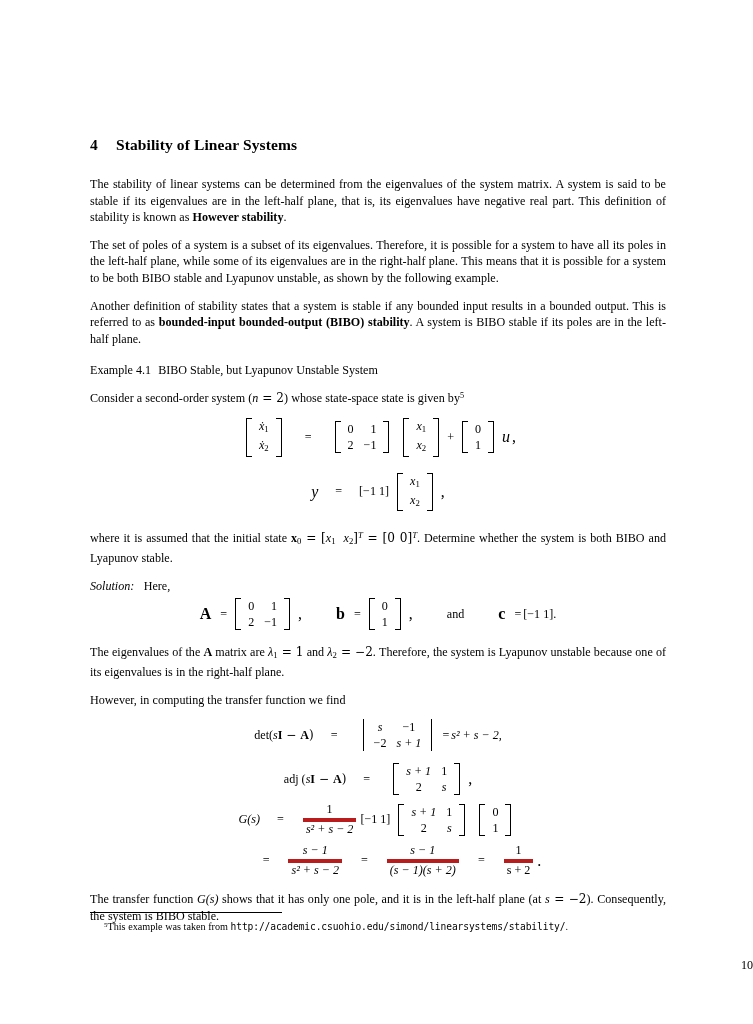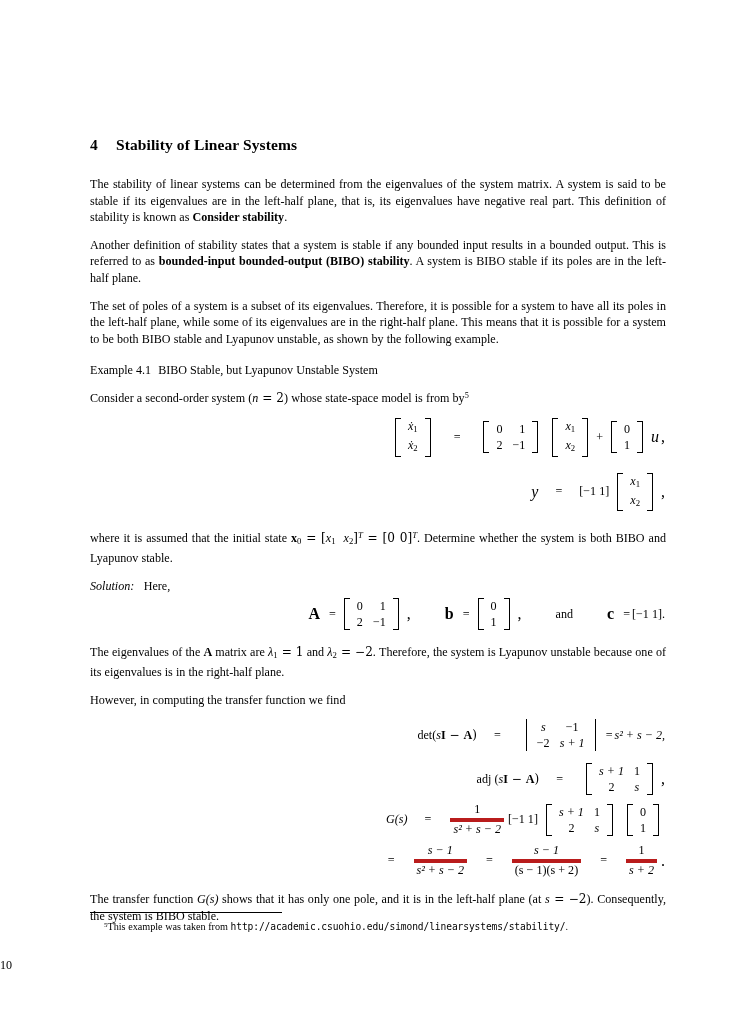--- a/index.html
+++ b/index.html
@@ -73,21 +73,21 @@
   sup.sp { font-size: 0.72em; vertical-align: 0.48em; font-style: italic; }
   sup.fnmark { font-size: 0.68em; vertical-align: 0.5em; }
 
   .eqblock {
     text-align: center;
     margin: 11px 0 4px 0;
   }
   .eqrow {
     display: flex;
     align-items: center;
-    justify-content: flex-end;
+    justify-content: center;
     margin: 2px 0;
   }
   .eqrow > * { margin: 0 1px; }
   .eqgap { width: 13px; display: inline-block; }
   .eqgap-lg { width: 30px; display: inline-block; }
 
   
   .mat {
     display: inline-flex;
     align-items: center;
@@ -162,51 +162,51 @@
   .mono {
     font-family: "DejaVu Sans Mono", "Liberation Mono", monospace;
     font-size: 9.6px;
     letter-spacing: -0.1px;
   }
   .pagenum {
     position: absolute;
     left: 0;
     top: 958px;
     width: 753px;
-    text-align: left;
+    text-align: right;
     font-size: 12.1px;
   }
 </style>
 </head>
 <body>
 
 <div class="page">
 
   <div class="content">
 
     <h1 class="section-title">
       <span class="num">4</span><span>Stability of Linear Systems</span>
     </h1>
 
     <p class="body-par">
-      <span>The stability of linear systems can be determined from the eigenvalues of the system matrix. A system is said to be stable if its eigenvalues are in the left-half plane, that is, its eigenvalues have negative real part. This definition of stability is known as </span><b class="bold">Consider stability</b><span>.</span>
-    </p>
+      <span>The stability of linear systems can be determined from the eigenvalues of the system matrix. A system is said to be stable if its eigenvalues are in the left-half plane, that is, its eigenvalues have negative real part. This definition of stability is known as </span><b class="bold">However stability</b><span>.</span>
+    </p>
+
+    <p class="body-par">The set of poles of a system is a subset of its eigenvalues. Therefore, it is possible for a system to have all its poles in the left-half plane, while some of its eigenvalues are in the right-half plane. This means that it is possible for a system to be both BIBO stable and Lyapunov unstable, as shown by the following example.</p>
 
     <p class="body-par">
       <span>Another definition of stability states that a system is stable if any bounded input results in a bounded output. This is referred to as </span><b class="bold">bounded-input bounded-output (BIBO) stability</b><span>. A system is BIBO stable if its poles are in the left-half plane.</span>
     </p>
 
-    <p class="body-par">The set of poles of a system is a subset of its eigenvalues. Therefore, it is possible for a system to have all its poles in the left-half plane, while some of its eigenvalues are in the right-half plane. This means that it is possible for a system to be both BIBO stable and Lyapunov unstable, as shown by the following example.</p>
-
     <div class="ex-head">
       <span>Example 4.1</span><span class="gap"></span><span>BIBO Stable, but Lyapunov Unstable System</span>
     </div>
 
     <p class="body-par tight">
-      <span>Consider a second-order system (</span><i class="mi">n</i><span class="math"> = 2</span><span>) whose state-space model is from by</span><sup class="fnmark">5</sup>
+      <span>Consider a second-order system (</span><i class="mi">n</i><span class="math"> = 2</span><span>) whose state-space state is given by</span><sup class="fnmark">5</sup>
     </p>
 
     <div class="eqblock">
       <div class="eqrow">
         <span class="mat">
           <span class="brk l"></span>
           <table>
               <tbody>
                 <tr>
                   <td><i class="mi">ẋ</i><sub class="sbn">1</sub></td>
@@ -459,28 +459,28 @@
         <span class="eqgap"></span>
         <span class="frac math">
           <span class="numer mn" style="font-style:italic">s − 1</span>
           <span class="denom mn" style="font-style:italic">s² + s − 2</span>
         </span>
         <span class="eqgap"></span>
         <span class="math op">=</span>
         <span class="eqgap"></span>
         <span class="frac math">
           <span class="numer mn" style="font-style:italic">s − 1</span>
-          <span class="denom mn" style="">(s − 1)(s + 2)</span>
+          <span class="denom mn" style="font-style:italic">(s − 1)(s + 2)</span>
         </span>
         <span class="eqgap"></span>
         <span class="math op">=</span>
         <span class="eqgap"></span>
         <span class="frac math">
           <span class="numer mn">1</span>
-          <span class="denom mn" style="font-style:italic">s + 2</span>
+          <span class="denom mn" style="">s + 2</span>
         </span>
         <span class="mn">.</span>
       </div>
     </div>
 
     <p class="body-par" style="margin-top:14px;">
       <span>The transfer function </span><i class="mi">G</i><span class="math mn" style="font-style:italic">(s)</span><span> shows that it has only one pole, and it is in the left-half plane (at </span><i class="mi">s</i><span class="math"> = −2</span><span>). Consequently, the system is BIBO stable.</span>
     </p>
 
   </div>

